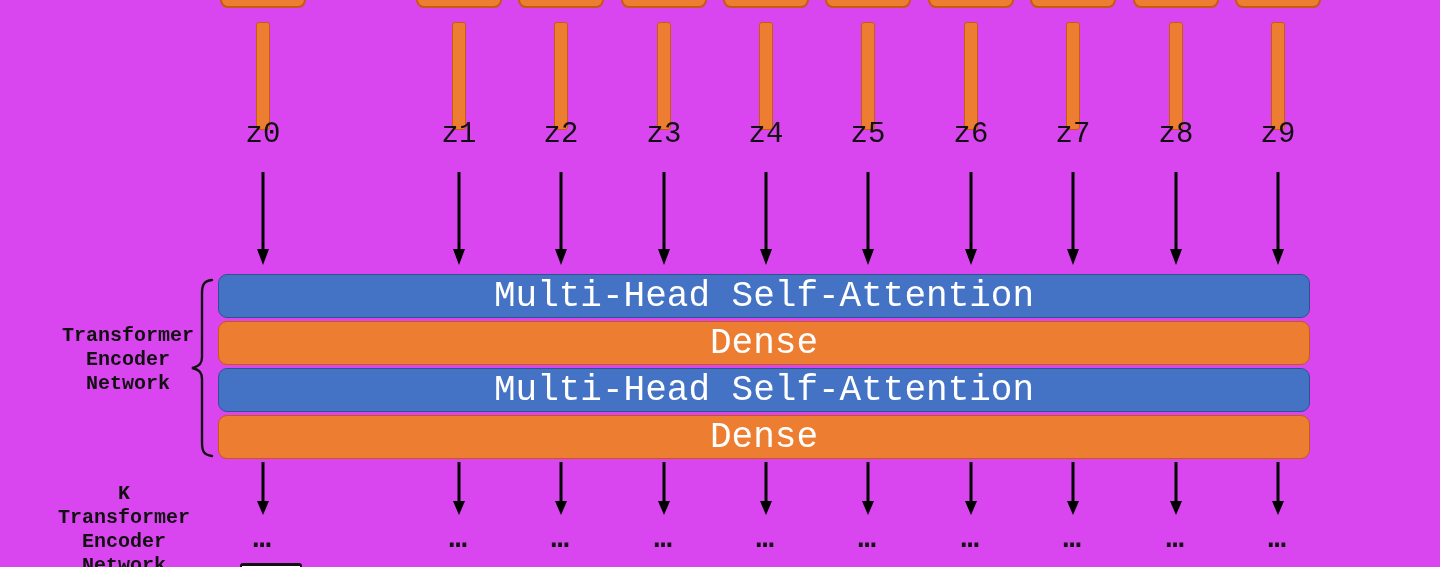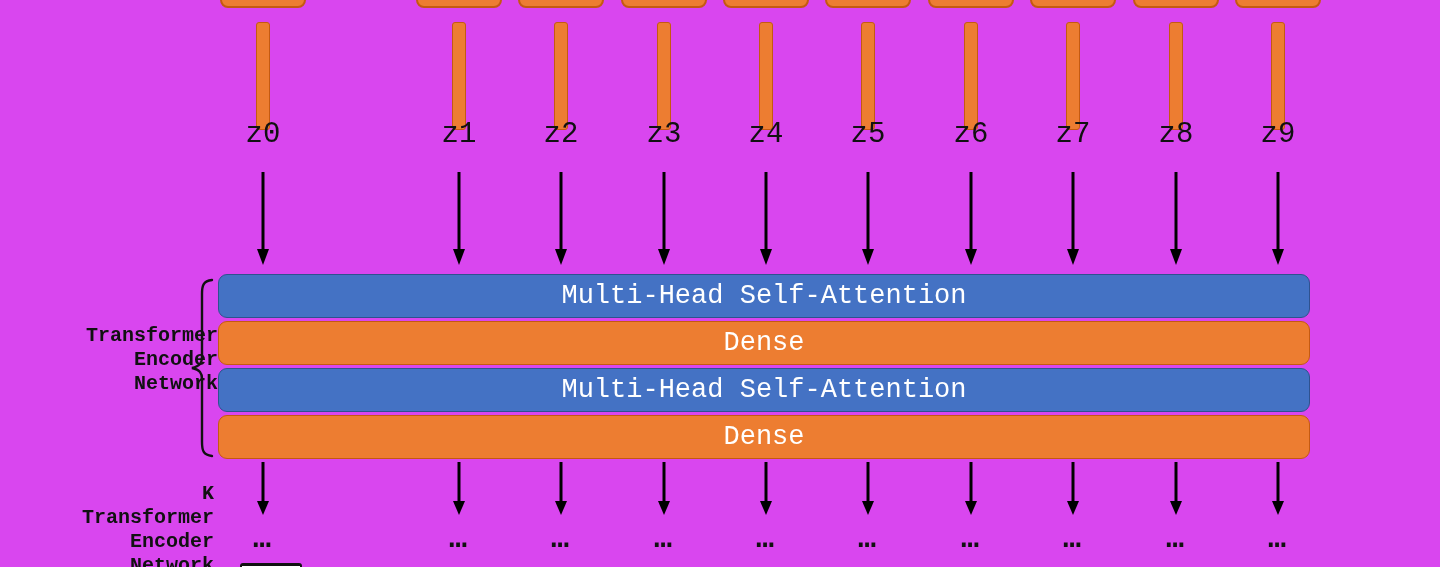--- a/index.html
+++ b/index.html
@@ -27,32 +27,32 @@
   .col .arrow-upper{position:absolute;left:50%;transform:translateX(-50%);top:170px;}
   .col .arrow-lower{position:absolute;left:50%;transform:translateX(-50%);top:462px;}
   .col .dots{
     position:absolute;left:50%;transform:translateX(-50%);
     top:524px;width:100px;height:30px;line-height:30px;
     text-align:center;font-size:30px;font-weight:700;letter-spacing:2px;color:#111;
   }
   
   .layer{
     position:absolute;left:218px;width:1092px;height:44px;box-sizing:border-box;
-    border-radius:9px;text-align:center;font-size:27px;color:#fff;
+    border-radius:9px;text-align:center;font-size:36px;color:#fff;
     display:flex;align-items:center;justify-content:center;
   }
   .layer.blue{background:#4472C4;border:1.5px solid #2F528F;}
   .layer.orange{background:#ED7D31;border:1.5px solid #C55A11;text-align:center;}
   .layer.l0{top:274px;}
   .layer.l1{top:321px;}
   .layer.l2{top:368px;}
   .layer.l3{top:415px;}
   
   .side-label{
-    position:absolute;text-align:right;font-weight:700;font-size:20px;line-height:24px;color:#111;
+    position:absolute;text-align:center;font-weight:700;font-size:20px;line-height:24px;color:#111;
   }
   #encoder-label{left:38px;top:324px;width:180px;}
   #k-encoder-label{left:34px;top:482px;width:180px;}
   
   #brace{position:absolute;left:188px;top:278px;}
   
   .partial-box{
     position:absolute;left:240px;top:563px;width:62px;height:14px;box-sizing:border-box;
     border:2px solid #111;border-top-width:3px;border-radius:3px;background:#fff;
   }

